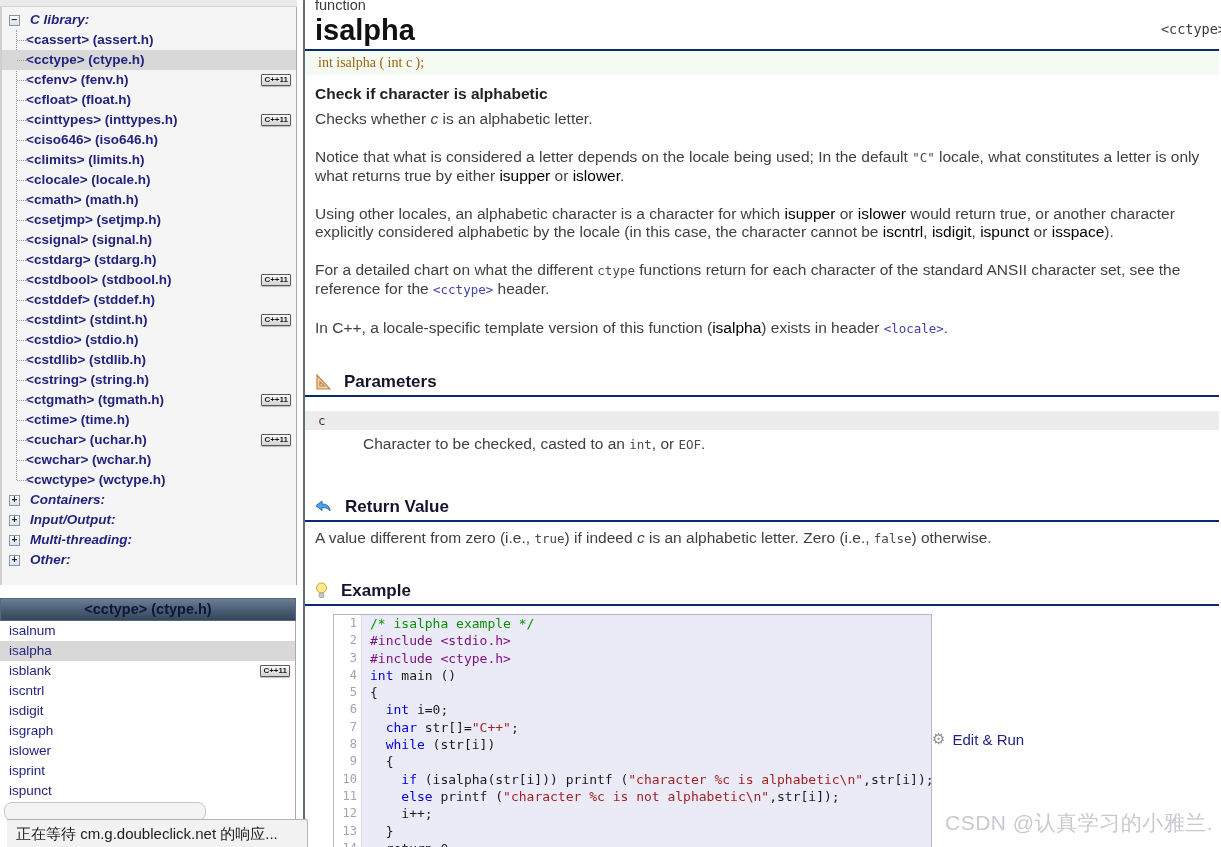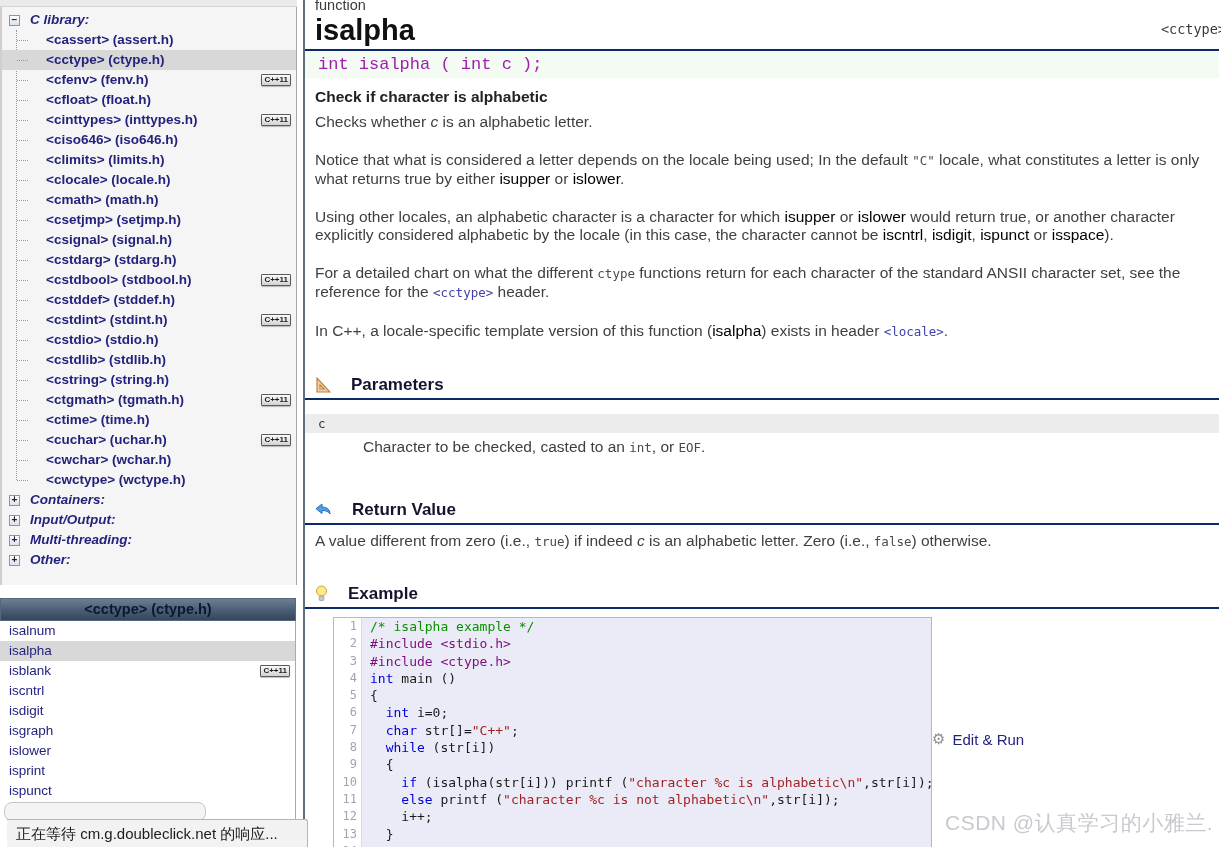--- a/index.html
+++ b/index.html
@@ -11,21 +11,21 @@
   .top-strip{height:6px;background:#EAEAEA;border-bottom:1px solid #D4D4D4;}
   .tree{background:#F5F5F5;border-left:2px solid #CFCFCF;border-right:1px solid #A9A9A9;
         padding-top:3px;height:578px;box-sizing:border-box;overflow:hidden;}
   .rootrow,.grouprow{height:20px;line-height:20px;font-size:13.5px;font-weight:bold;
         font-style:italic;color:#23237E;padding-left:7px;display:flex;align-items:center;cursor:pointer;}
   .ebox{width:11px;height:11px;box-sizing:border-box;border:1px solid #8296AC;
         background:linear-gradient(#FFFFFF,#D9E2EC);color:#223;font-size:10px;line-height:8px;
         text-align:center;margin-right:10px;font-style:normal;font-weight:bold;flex:0 0 11px;}
   .leafwrap{position:relative;}
   .leafwrap::before{content:"";position:absolute;left:14px;top:0;bottom:10px;border-left:1px dotted #9A9A9A;}
-  .trow{position:relative;height:20px;line-height:20px;padding-left:44px;font-size:13.5px;
+  .trow{position:relative;height:20px;line-height:20px;padding-left:24px;font-size:13.5px;
         font-weight:bold;color:#23237E;white-space:nowrap;cursor:pointer;}
   .trow.sel{background:#D8D8D8;}
   .conn{position:absolute;left:15px;top:10px;width:11px;height:0;border-top:1px dotted #9A9A9A;}
   .badge{position:absolute;right:5px;top:4px;font-size:8px;font-weight:bold;font-style:normal;
         border:1px solid #5A5A5A;border-radius:1px;padding:0 2px;line-height:10px;
         background:linear-gradient(#FBFBFB,#D2D2D2);color:#191919;box-shadow:0 1px 1px rgba(0,0,0,.25);}
 
   
   .panel{position:absolute;top:598px;left:0;width:296px;bottom:0;}
   .panel-header{height:21px;background:linear-gradient(#6B7E92,#4A5D73 55%,#33465C);
@@ -46,30 +46,30 @@
   
   .main{position:absolute;left:303px;top:0;right:0;height:847px;border-left:2px solid #5E6E7C;
         background:#fff;overflow:hidden;}
   .content{position:relative;padding:0 2px 0 10px;height:847px;box-sizing:border-box;}
   .kind{font-size:14.5px;color:#3A3A3A;margin-top:-3px;}
   .h1{font-size:29px;font-weight:bold;color:#111;line-height:32px;margin:1px 0 3px;}
   .toplink{position:absolute;top:21px;right:-5px;font-family:"DejaVu Sans Mono",monospace;
         font-size:13.5px;color:#3A3A3A;cursor:pointer;}
   .rule{border:0;border-top:2px solid #0A2A6A;margin:0;}
   .fullbleed{margin-left:-10px;}
-  .decl{background:#F3FBF3;font-family:Liberation Mono, monospace;font-size:17px;
-        color:#a21caf;padding:4px 0 4px 13px;margin:0 0 0 -10px;}
+  .decl{background:#F3FBF3;font-family:Liberation Serif, serif;font-size:14px;
+        color:#a16207;padding:4px 0 4px 13px;margin:0 0 0 -10px;}
   .summary{font-size:15.5px;font-weight:bold;color:#222;margin:10px 0 0;}
   .para{font-size:15.5px;color:#3F3F3F;margin:19px 0 0;line-height:18.5px;}
   .para:first-child{margin-top:7px;}
   .seg-code{font-family:"DejaVu Sans Mono",monospace;font-size:12.5px;color:#4A4A4A;}
   .seg-link{color:#000000;cursor:pointer;}
   .seg-link.seg-code{color:#4141AC;}
   .seg-var{font-style:italic;}
-  .sect-head{display:flex;align-items:center;gap:20px;font-size:17px;font-weight:bold;color:#14142E;}
+  .sect-head{display:flex;align-items:center;gap:13px;font-size:17px;font-weight:bold;color:#14142E;}
   .sect-head svg{flex:0 0 auto;}
   .sect .rule{margin-top:3px;}
   .sect-params{margin-top:34px;}
   .sect-return{margin-top:44px;}
   .sect-example{margin-top:34px;}
   .param-band{margin:14px 0 0 -10px;padding:2px 0 2px 13px;background:#ECECEC;
         font-family:"DejaVu Sans Mono",monospace;font-size:12.5px;color:#333;}
   .param-desc{margin:5px 0 0 48px;font-size:15.5px;color:#3F3F3F;}
   .ret-text{margin-top:7px;font-size:15.5px;color:#3F3F3F;}
 

